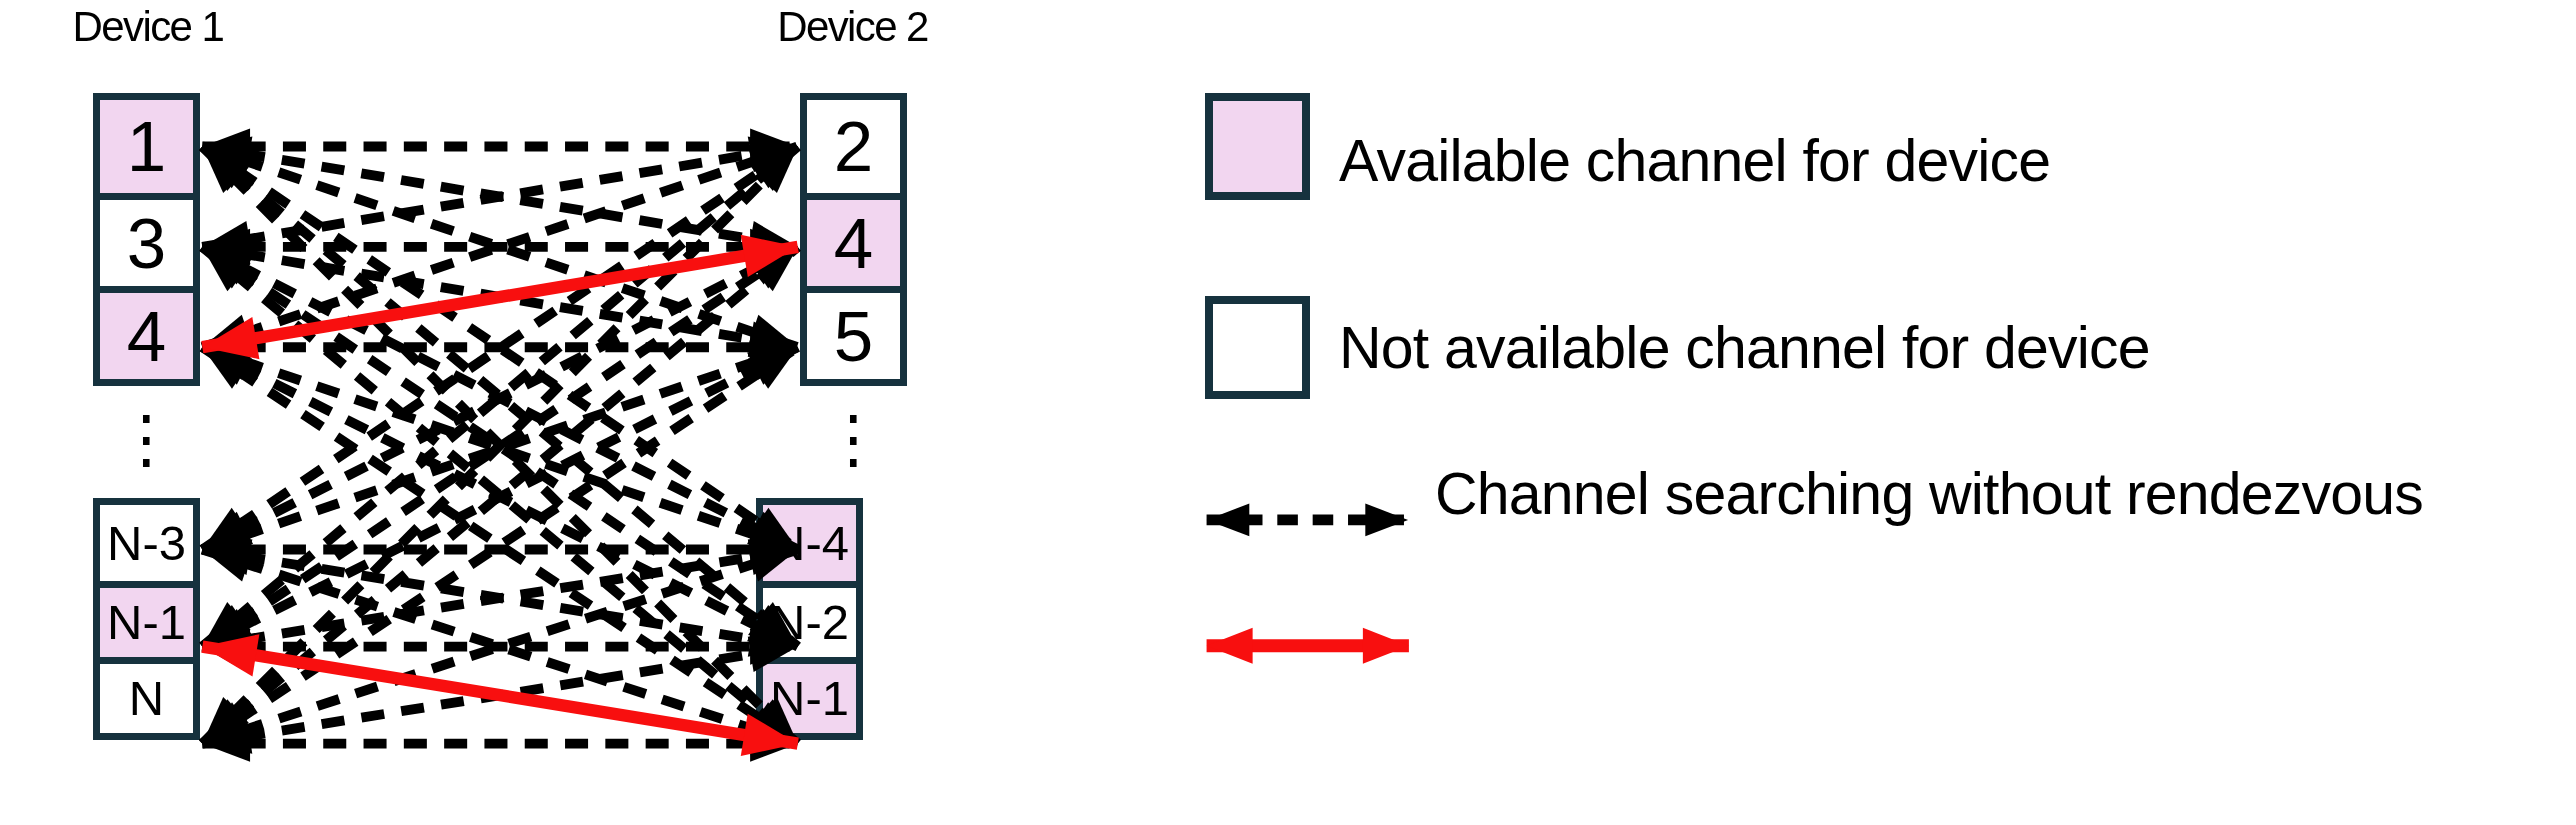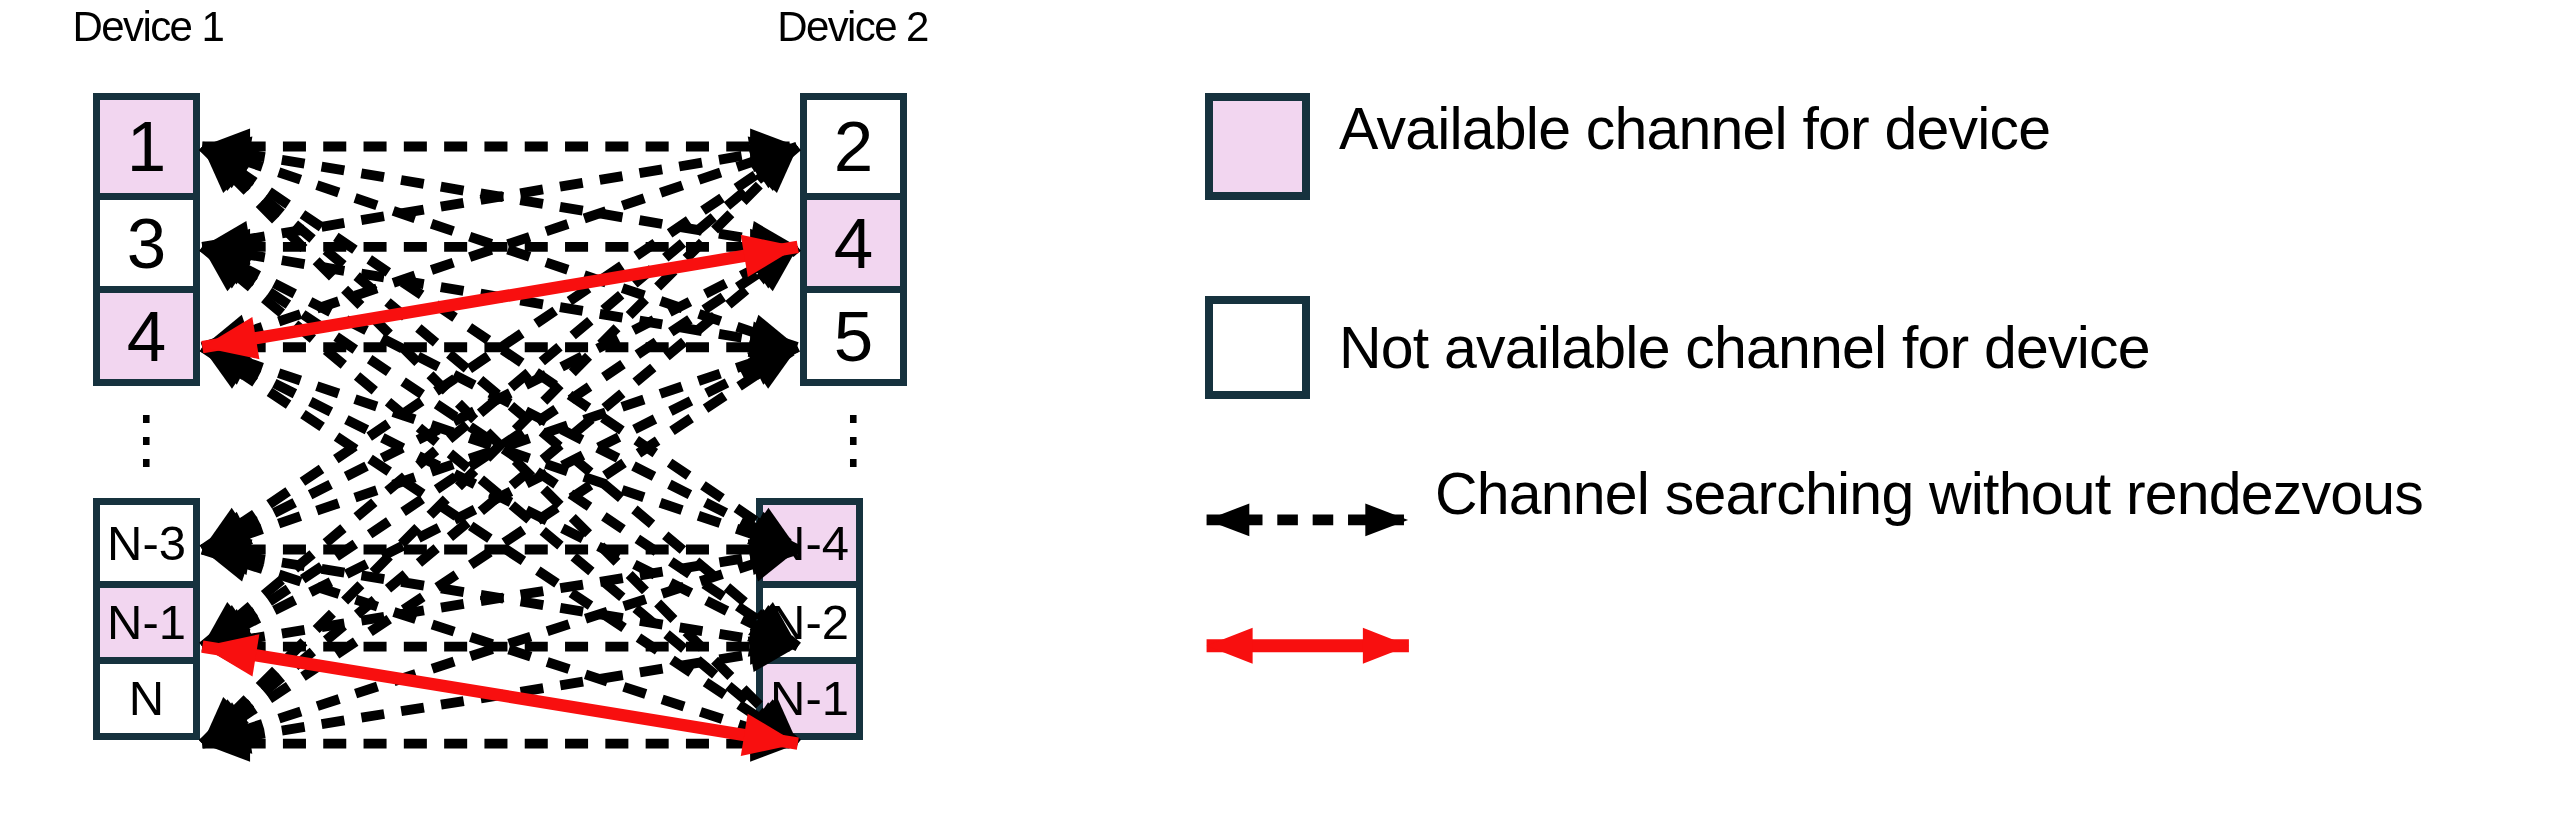--- a/index.html
+++ b/index.html
@@ -96,21 +96,21 @@
       </div>
       <div class="cell avail nlabel">
         <span>N-1</span>
       </div>
     </div>
 
   <div class="ellipsis" style="left:93px;top:411px;">⋮</div>
   <div class="ellipsis" style="left:800px;top:411px;">⋮</div>
 
   <div class="legend-swatch avail" style="left:1205px;top:93px;width:105px;height:107px;"></div>
-  <div class="legend-label" style="left:1339px;top:75px;height:107px;">Available channel for device</div>
+  <div class="legend-label" style="left:1339px;top:107px;height:107px;">Available channel for device</div>
 
   <div class="legend-swatch notavail" style="left:1205px;top:296px;width:105px;height:103px;"></div>
   <div class="legend-label" style="left:1339px;top:296px;height:103px;">Not available channel for device</div>
 
   <div class="legend-label" style="left:1435px;top:458px;height:71px;">Channel searching without rendezvous</div>
 
   <svg id="graph-svg" width="2576" height="826" viewBox="0 0 3132 1004">
       <g>
         <line x1="246" y1="178" x2="970" y2="178" stroke="#000000" stroke-width="12" stroke-dasharray="28 21"></line>
         <path d="M0,0 L-58,-22 L-58,22 Z" fill="#000000" transform="translate(970,178) rotate(0)"></path>

